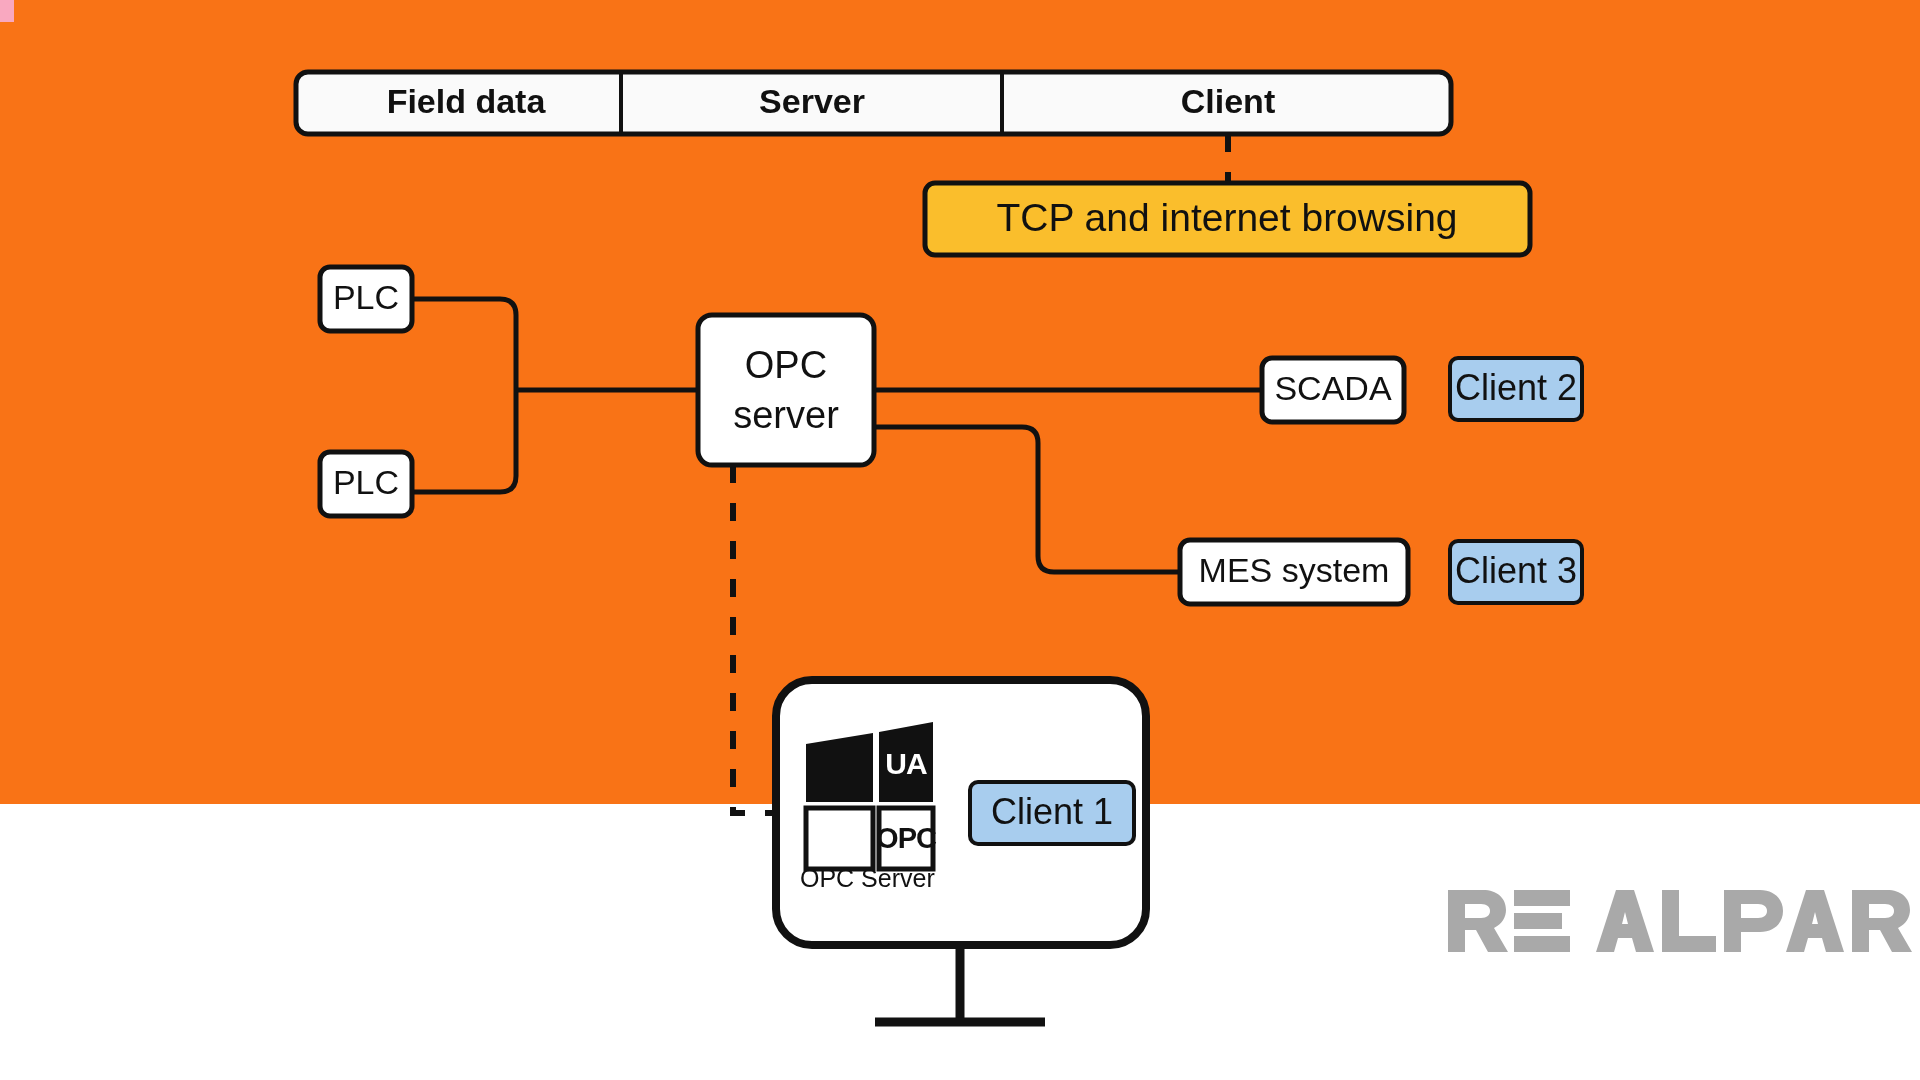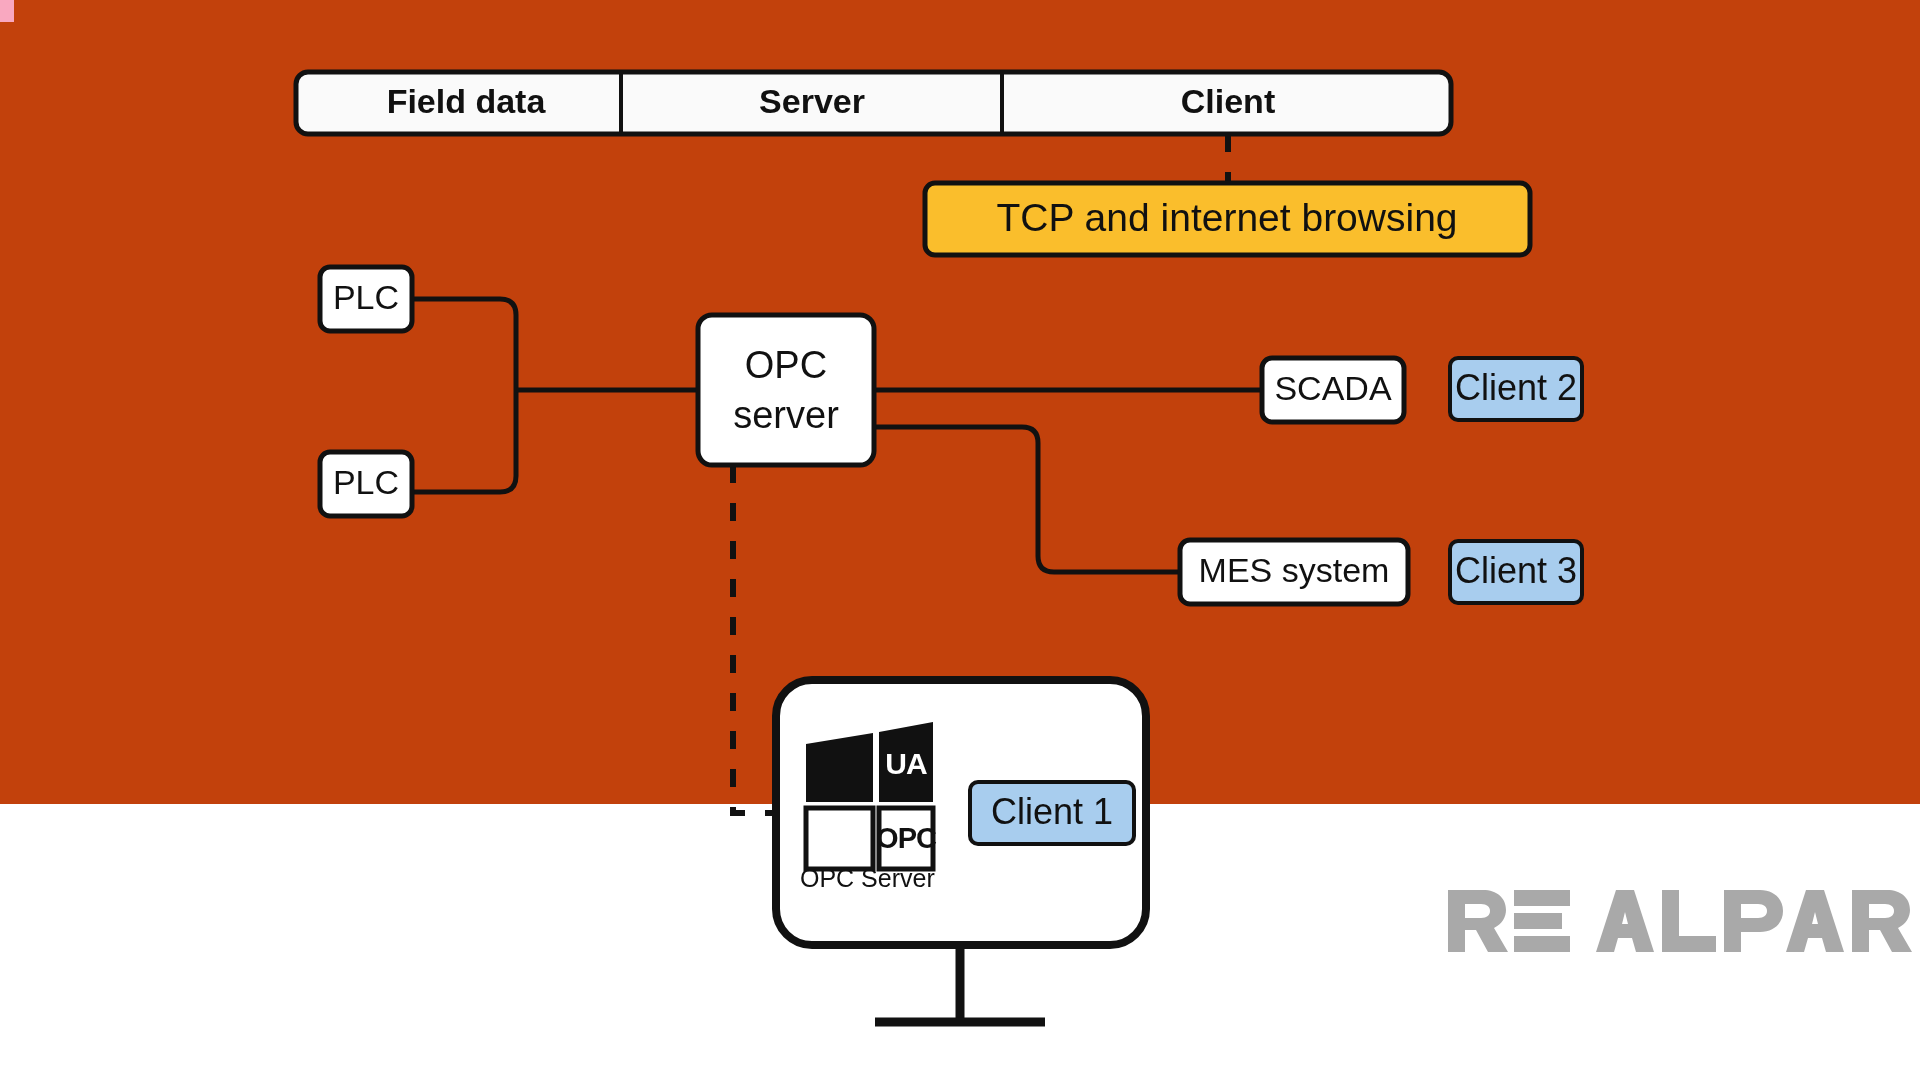--- a/index.html
+++ b/index.html
@@ -10,21 +10,21 @@
   body {
     width: 1920px;
     height: 1080px;
     overflow: hidden;
     font-family: "Liberation Sans", sans-serif;
   }
   #canvas {
     position: relative;
     width: 1920px;
     height: 804px;
-    background: #c2410c;
+    background: #f97316;
   }
   svg#diagram {
     position: absolute;
     top: 0;
     left: 0;
     width: 1920px;
     height: 1080px;
   }
   .box-stroke {
     fill: #fafafa;

